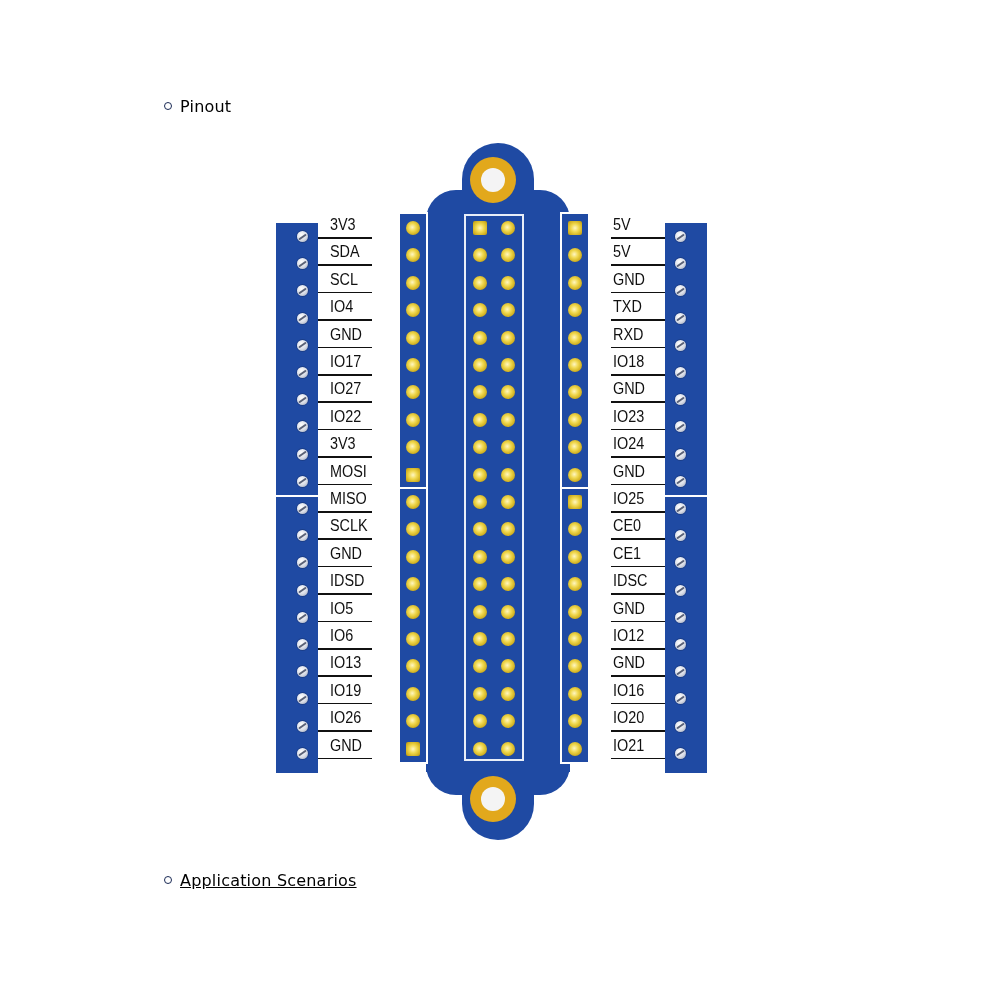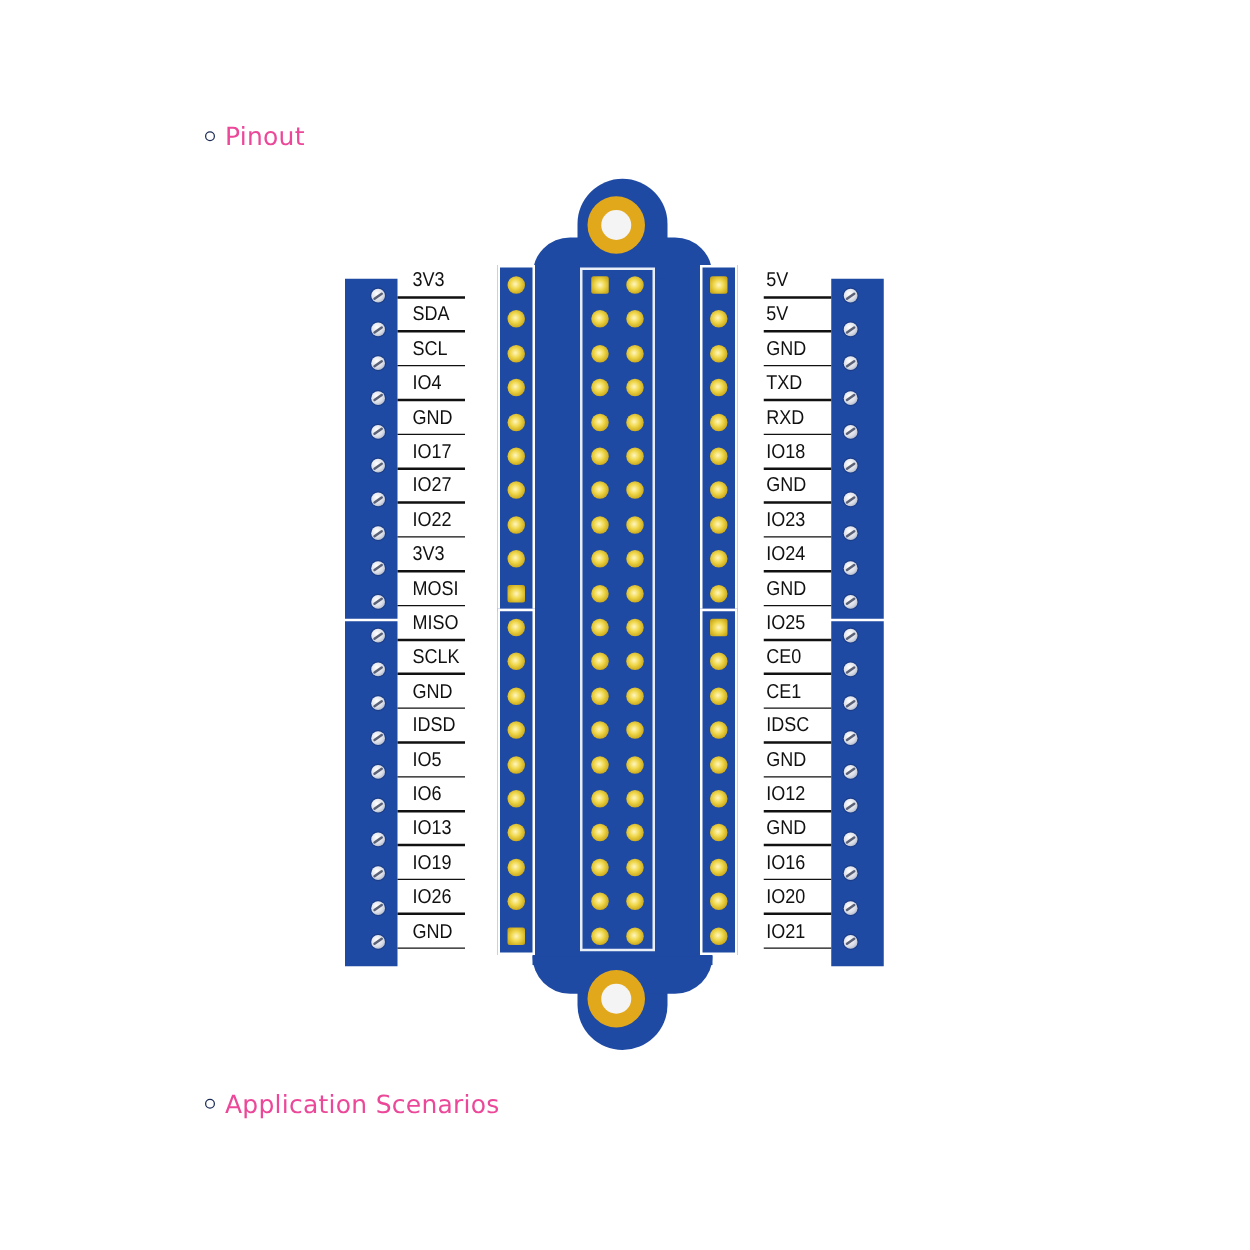--- a/index.html
+++ b/index.html
@@ -1,24 +1,24 @@
 <!DOCTYPE html>
 <html><head>
 <meta charset="utf-8">
 <style>
   html, body { margin:0; padding:0; background:#ffffff; }
   body { width:1000px; height:1000px; position:relative; overflow:hidden;
          font-family:"Liberation Sans", sans-serif; }
-  .section-heading { position:absolute; font-size:20px; color:#ec4899;
+  .section-heading { position:absolute; font-size:16px; color:#000000;
          font-family:"DejaVu Sans", sans-serif; letter-spacing:0.2px; }
   .section-heading .bullet { display:inline-block; width:6px; height:6px; border-radius:50%;
          border:1.5px solid #1a2a55; background:#ffffff; margin-right:8px; vertical-align:middle;
          position:relative; top:-2px; }
   #heading-pinout { left:164px; top:97px; }
-  #heading-apps { left:164px; top:871px; }
+  #heading-apps { left:164px; top:871px;text-decoration:underline; }
 
   .board { position:absolute; left:0; top:0; width:1000px; height:1000px; }
 
   .terminal { position:absolute; background:#1f4aa3; }
   .terminal .screw { position:absolute; width:11px; height:11px; border-radius:50%;
         background:radial-gradient(circle at 40% 35%, #ffffff 0%, #d8dce6 55%, #8f98ad 100%);
         box-shadow:0 0 0 1px rgba(20,40,90,0.35); }
   .terminal .screw::after { content:""; position:absolute; left:1px; top:4.5px; width:9px; height:2px;
         background:#5a6176; transform:rotate(-35deg); border-radius:1px; }
 

